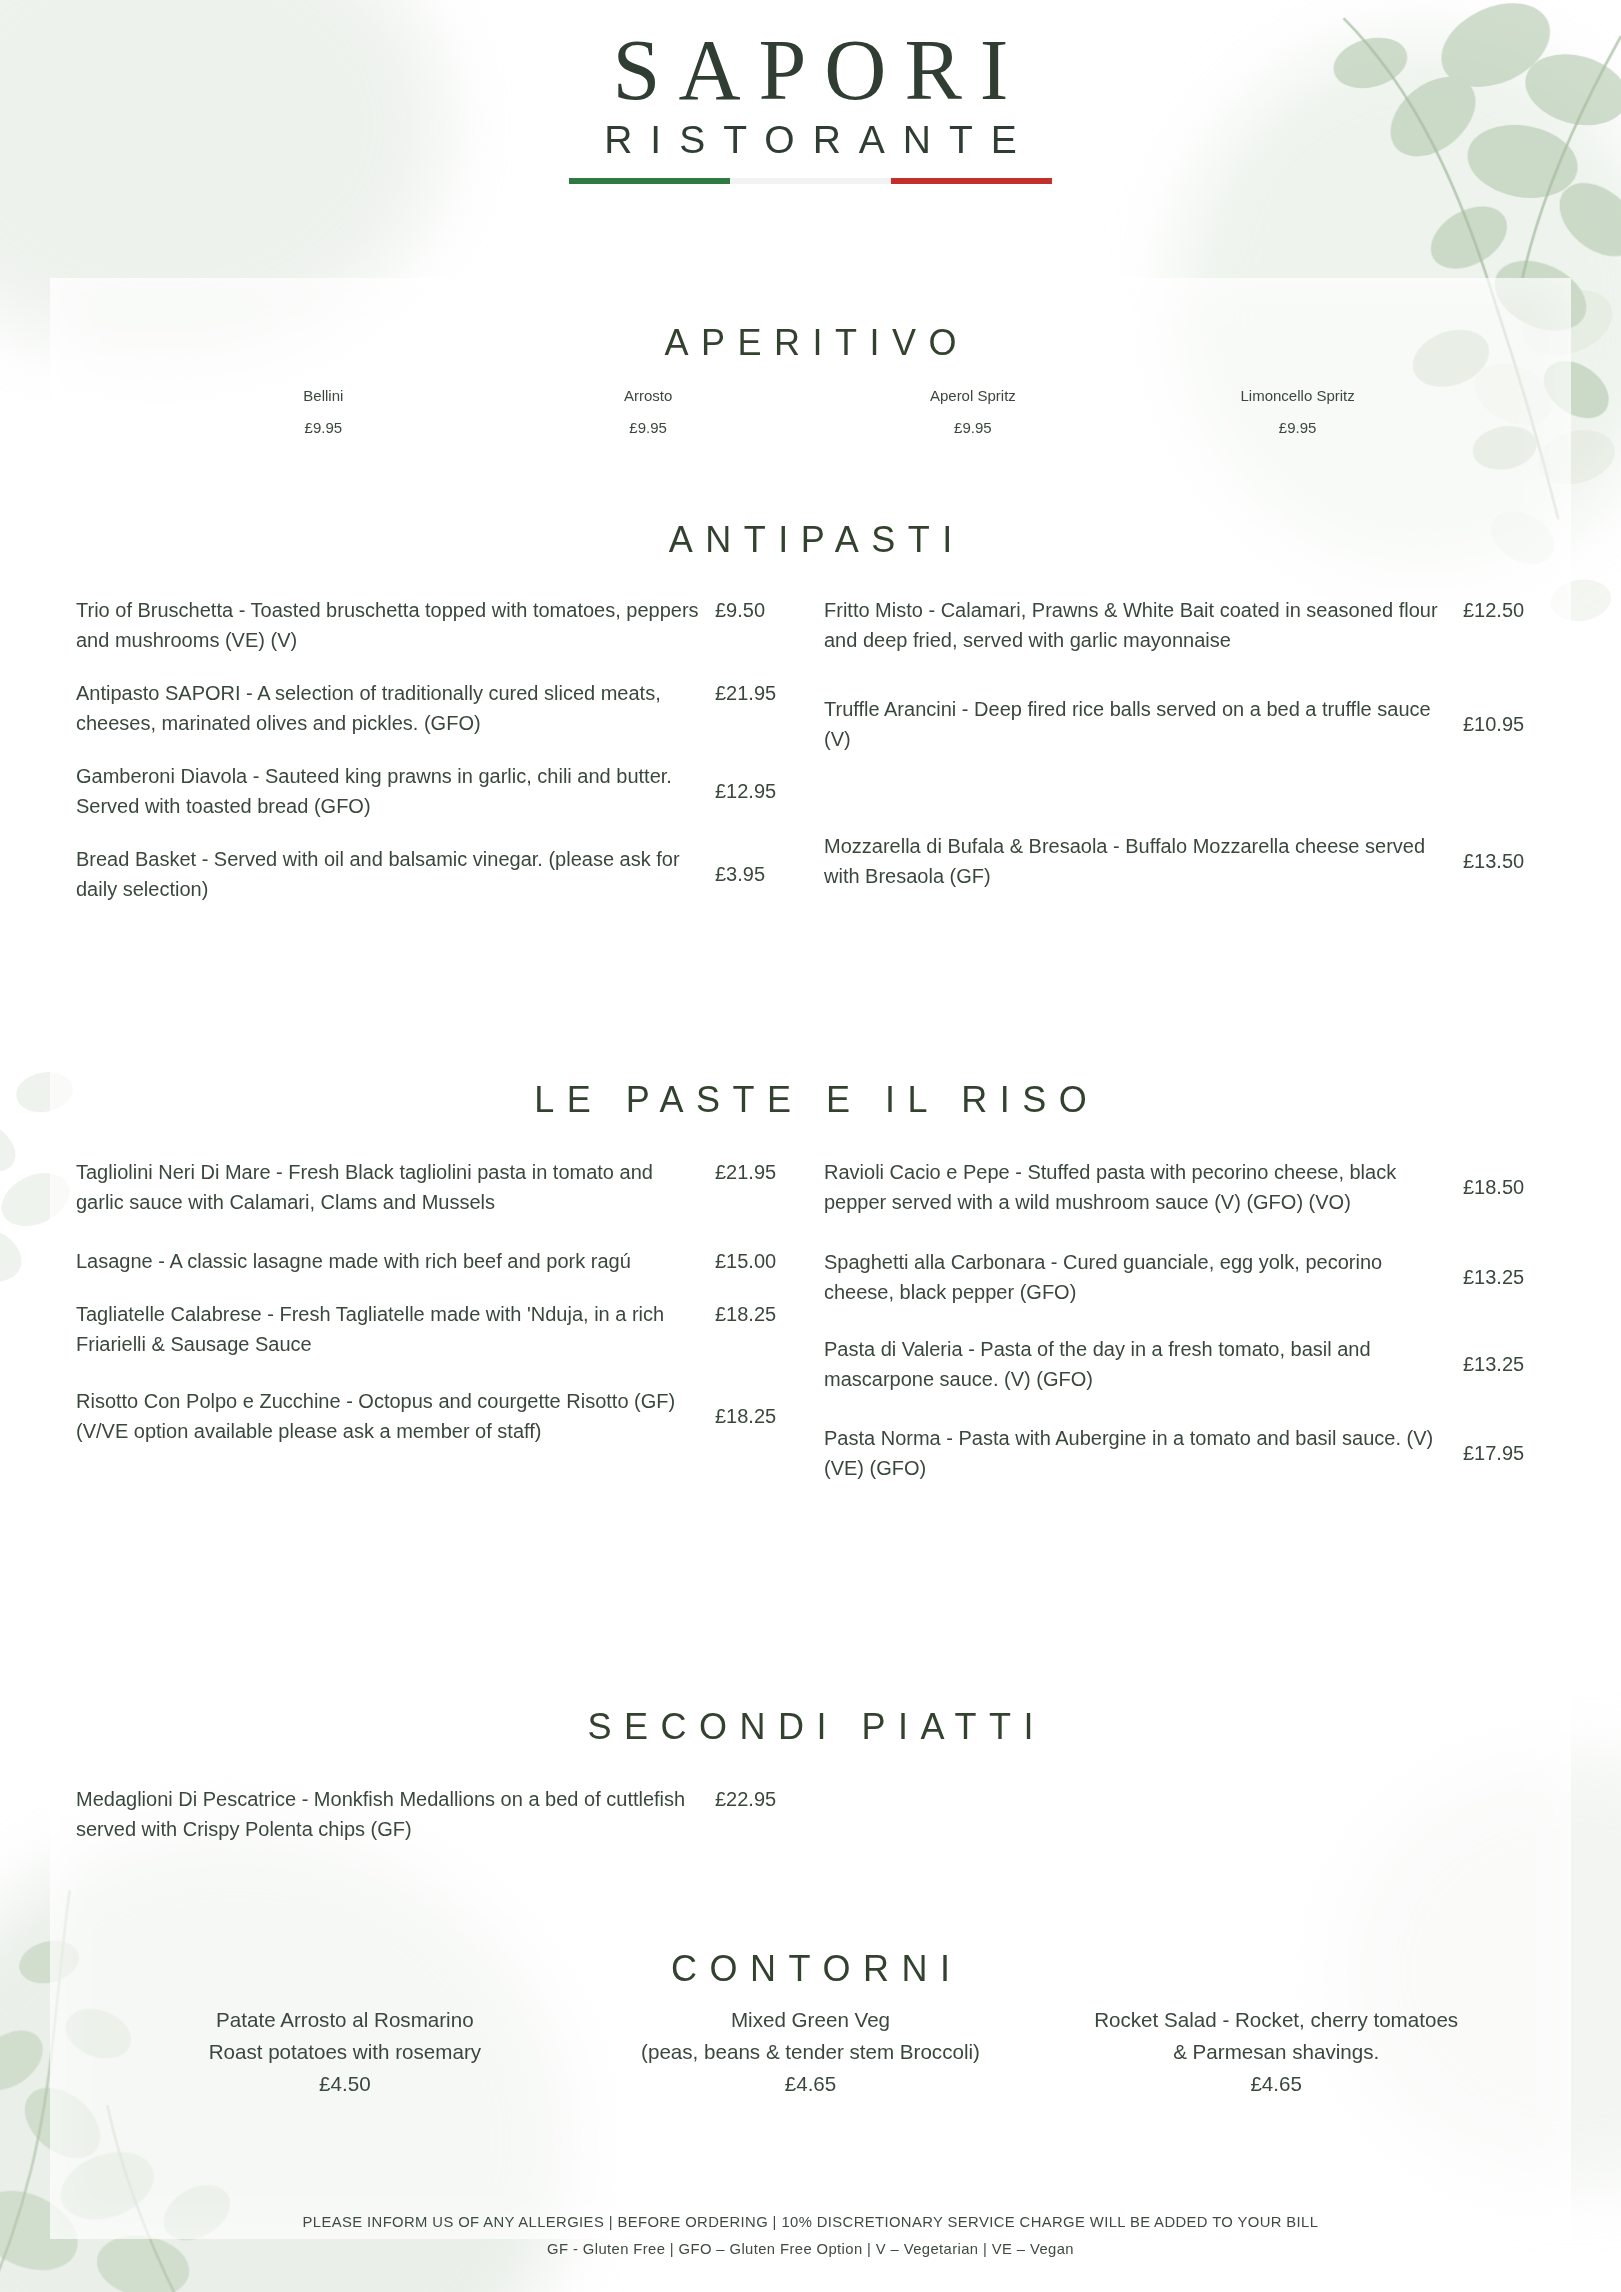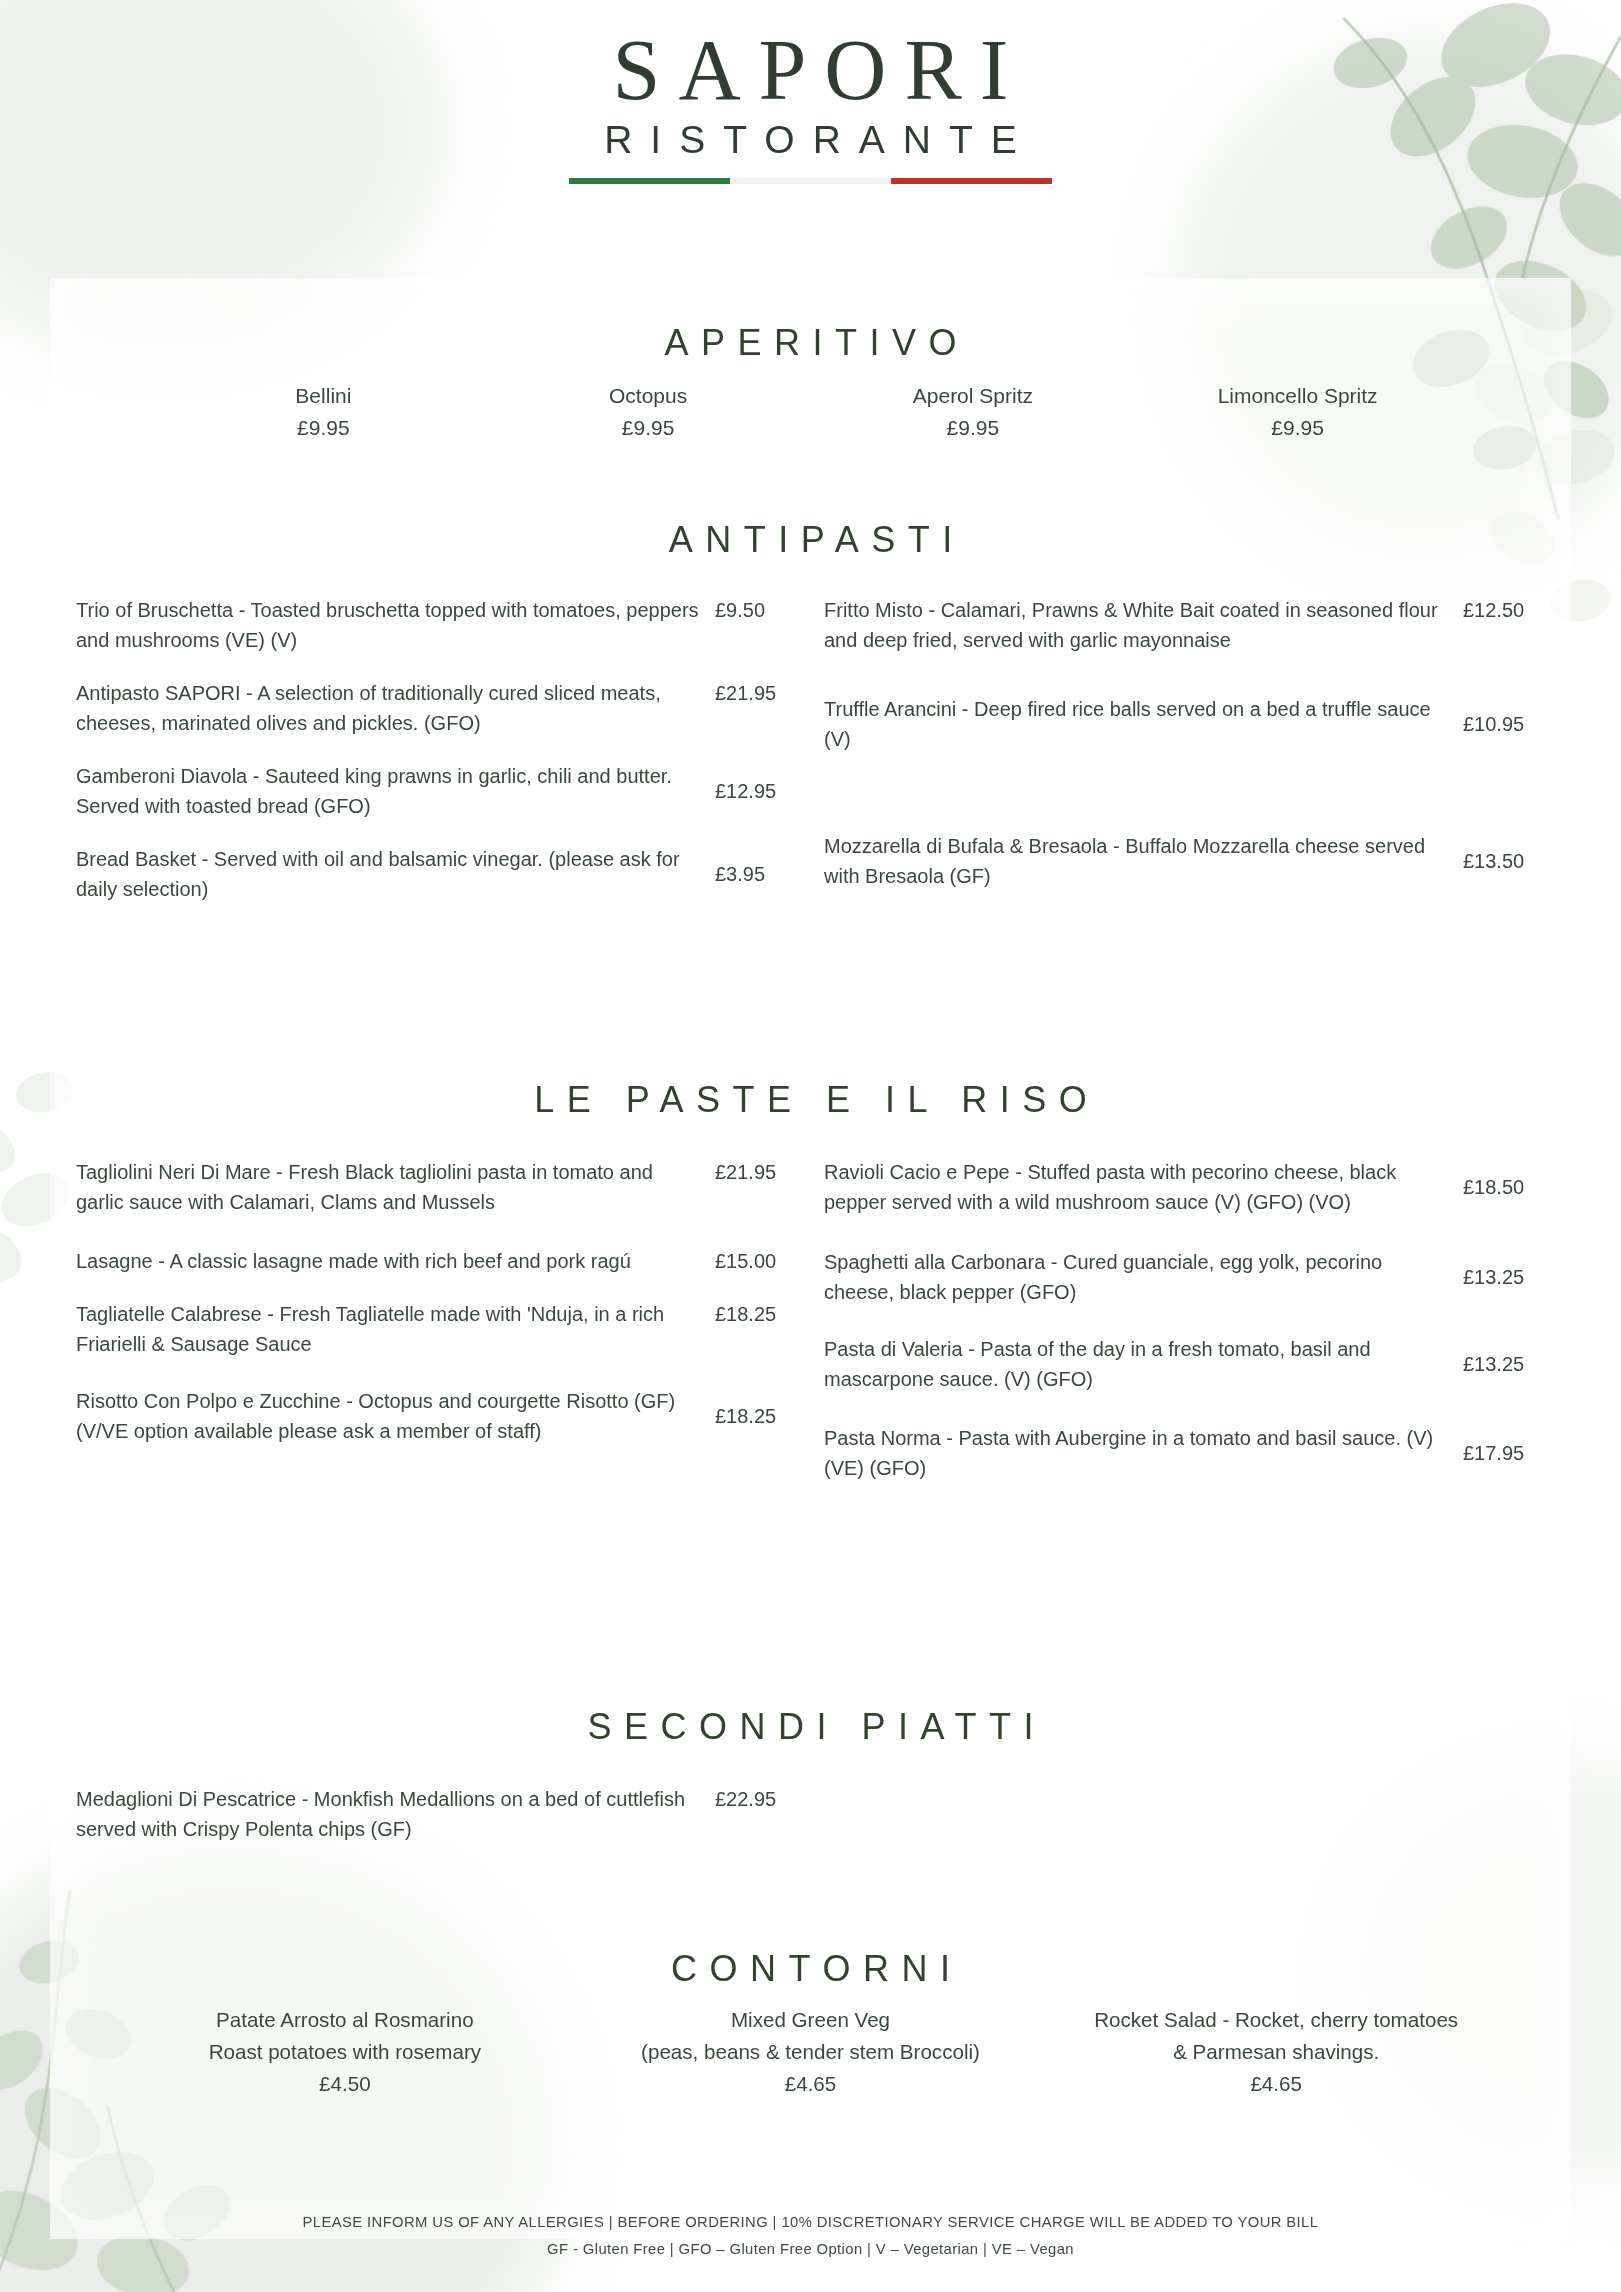--- a/index.html
+++ b/index.html
@@ -138,21 +138,21 @@
 
   
   .aperitivo-row {
     display: flex;
     width: 1299px;
     margin: 16px auto 0;
   }
   .ap-item {
     flex: 1 1 0;
     text-align: center;
-    font-size: 21px;
+    font-size: 15px;
     line-height: 32px;
     color: #3a473c;
   }
 
   
   .contorni-row {
     display: flex;
     width: 1397px;
     margin: 14.3px auto 0;
   }
@@ -258,21 +258,21 @@
 </header>
 
 <section class="menu-section" style="top:322px">
   <div class="section-title">APERITIVO</div>
   <div class="aperitivo-row">
     <div class="ap-item">
       <div>Bellini</div>
       <div>£9.95</div>
     </div>
     <div class="ap-item">
-      <div>Octopus</div>
+      <div>Arrosto</div>
       <div>£9.95</div>
     </div>
     <div class="ap-item">
       <div>Aperol Spritz</div>
       <div>£9.95</div>
     </div>
     <div class="ap-item">
       <div>Limoncello Spritz</div>
       <div>£9.95</div>
     </div>

